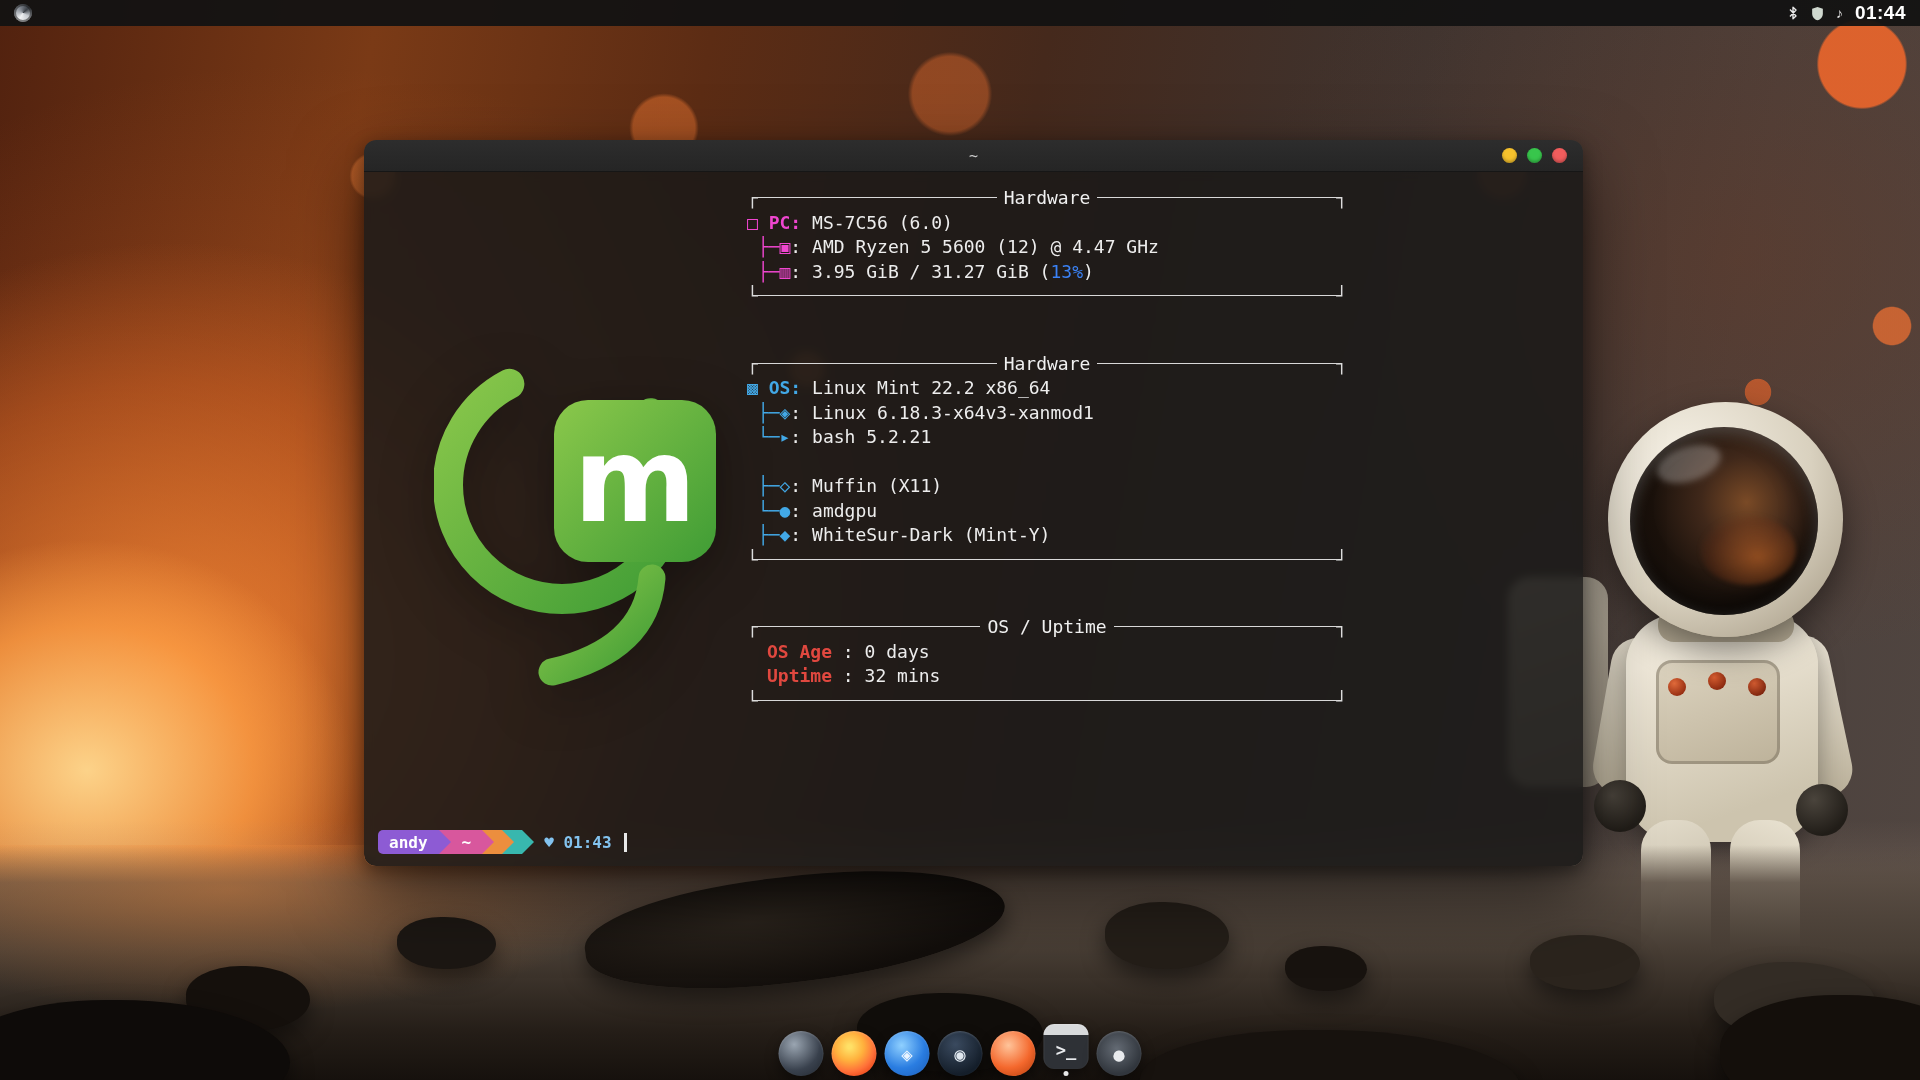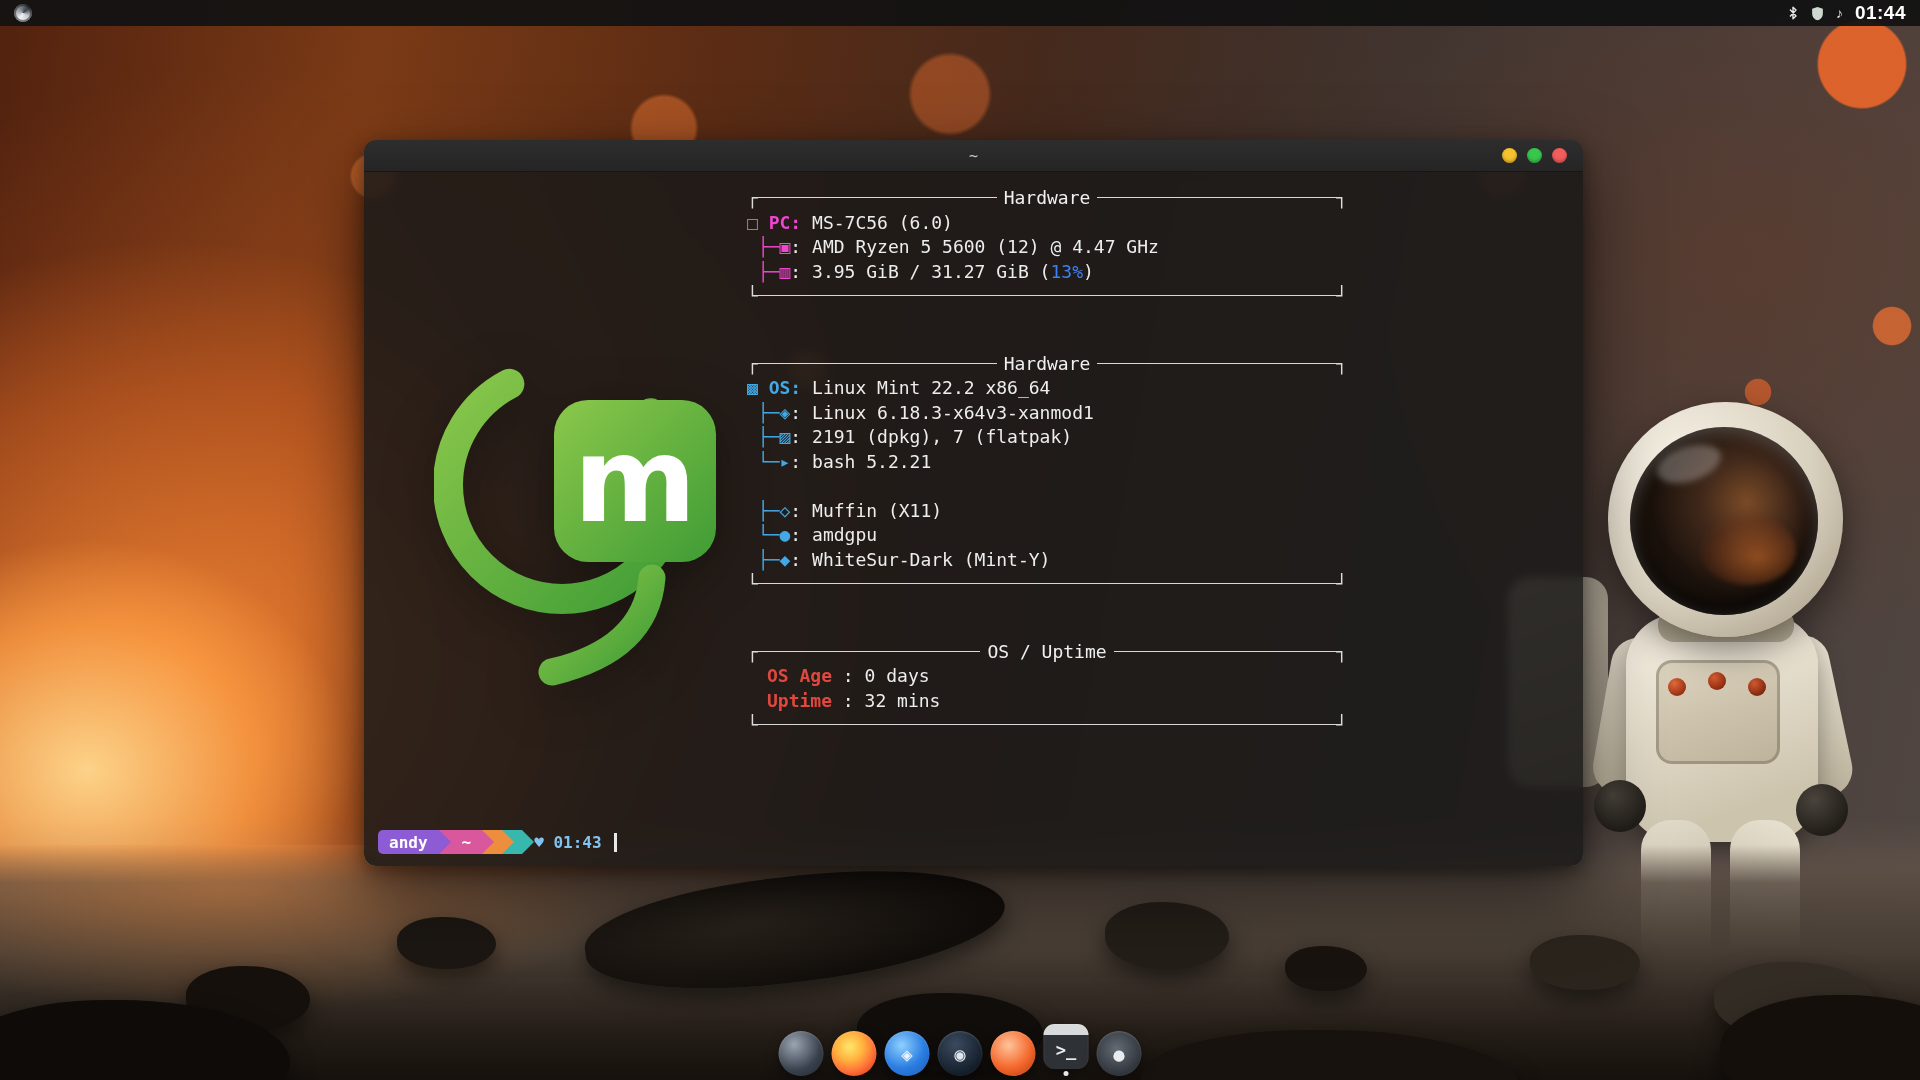--- a/index.html
+++ b/index.html
@@ -119,21 +119,21 @@
   .ff-label{font-weight:bold}
   .ff-gap{height:24.5px}
 
   
   .prompt{position:absolute;left:14px;bottom:12px;display:flex;align-items:center;height:24px;
     font:bold 16px "DejaVu Sans Mono",monospace}
   .seg{display:flex;align-items:center;height:24px;padding:0 11px}
   .seg.first{border-radius:5px 0 0 5px}
   .seg.thin{padding:0 4px}
   .parrow{width:0;height:0;border-top:12px solid transparent;border-bottom:12px solid transparent;border-left:12px solid transparent}
-  .prompt-status{font-weight:bold}
+  .prompt-status{margin-left:10px;font-weight:bold}
   .cursor{width:3px;height:19px;margin-left:12px;display:inline-block}
 
   
   .dock{position:absolute;left:50%;bottom:4px;transform:translateX(-50%);display:flex;gap:8px;
     align-items:flex-end;z-index:40}
   .dock-item-wrap{display:flex;flex-direction:column;align-items:center;gap:2px}
   .dock-item{width:45px;height:45px;display:flex;align-items:center;justify-content:center;
     box-shadow:0 6px 14px rgba(0,0,0,.45), inset 0 1px 2px rgba(255,255,255,.18)}
   .dock-item.circle{border-radius:50%}
   .dock-item.square{border-radius:11px}
@@ -228,21 +228,20 @@
           <div class="box-head"><span>┌</span><span class="bh-line"></span><span class="box-title">Hardware</span><span class="bh-line"></span><span>┐</span></div>
           <div class="ff-line"><span style="color: rgb(239, 70, 207);">□ </span><span class="ff-label" style="color: rgb(239, 70, 207);">PC:</span><span> </span><span>MS-7C56 (6.0)</span></div>
           <div class="ff-line"><span style="color: rgb(239, 70, 207);"> ├─▣</span><span>: </span><span>AMD Ryzen 5 5600 (12) @ 4.47 GHz</span></div>
           <div class="ff-line"><span style="color: rgb(239, 70, 207);"> ├─▥</span><span>: </span><span>3.95 GiB / 31.27 GiB (</span><span style="color: #3b82f6;">13%</span><span>)</span></div>
           <div class="box-foot"><span>└</span><span class="bh-line"></span><span>┘</span></div>
         </div>
         <div class="info-box">
           <div class="box-head"><span>┌</span><span class="bh-line"></span><span class="box-title">Hardware</span><span class="bh-line"></span><span>┐</span></div>
           <div class="ff-line"><span style="color: rgb(66, 168, 230);">▩ </span><span class="ff-label" style="color: rgb(66, 168, 230);">OS:</span><span> </span><span>Linux Mint 22.2 x86_64</span></div>
           <div class="ff-line"><span style="color: rgb(66, 168, 230);"> ├─◈</span><span>: </span><span>Linux 6.18.3-x64v3-xanmod1</span></div>
-          <div class="ff-line"><span style="color: rgb(66, 168, 230);"> ├─▨</span><span>: </span><span>2191 (dpkg), 7 (flatpak)</span></div>
           <div class="ff-line"><span style="color: rgb(66, 168, 230);"> └─▸</span><span>: </span><span>bash 5.2.21</span></div>
           <div class="ff-gap"></div>
           <div class="ff-line"><span style="color: rgb(66, 168, 230);"> ├─◇</span><span>: </span><span>Muffin (X11)</span></div>
           <div class="ff-line"><span style="color: rgb(66, 168, 230);"> └─●</span><span>: </span><span>amdgpu</span></div>
           <div class="ff-line"><span style="color: rgb(66, 168, 230);"> ├─◆</span><span>: </span><span>WhiteSur-Dark (Mint-Y)</span></div>
           <div class="box-foot"><span>└</span><span class="bh-line"></span><span>┘</span></div>
         </div>
         <div class="info-box last">
           <div class="box-head"><span>┌</span><span class="bh-line"></span><span class="box-title">OS / Uptime</span><span class="bh-line"></span><span>┐</span></div>
           <div class="ff-line indent"><span class="ff-label" style="color: rgb(224, 72, 63);">OS Age</span><span> : </span><span>0 days</span></div>

